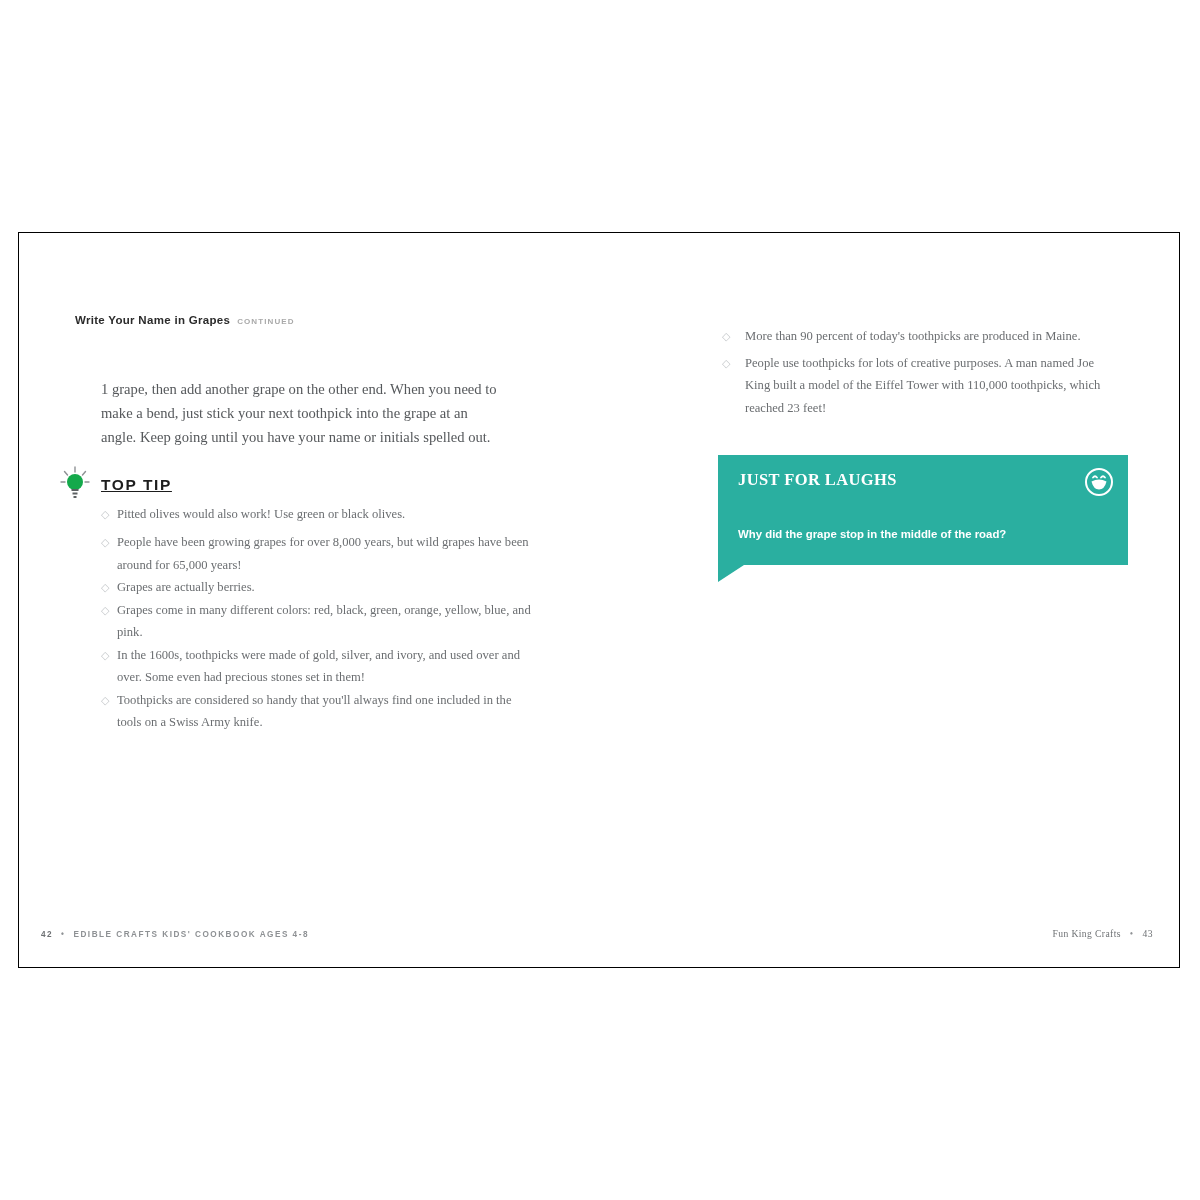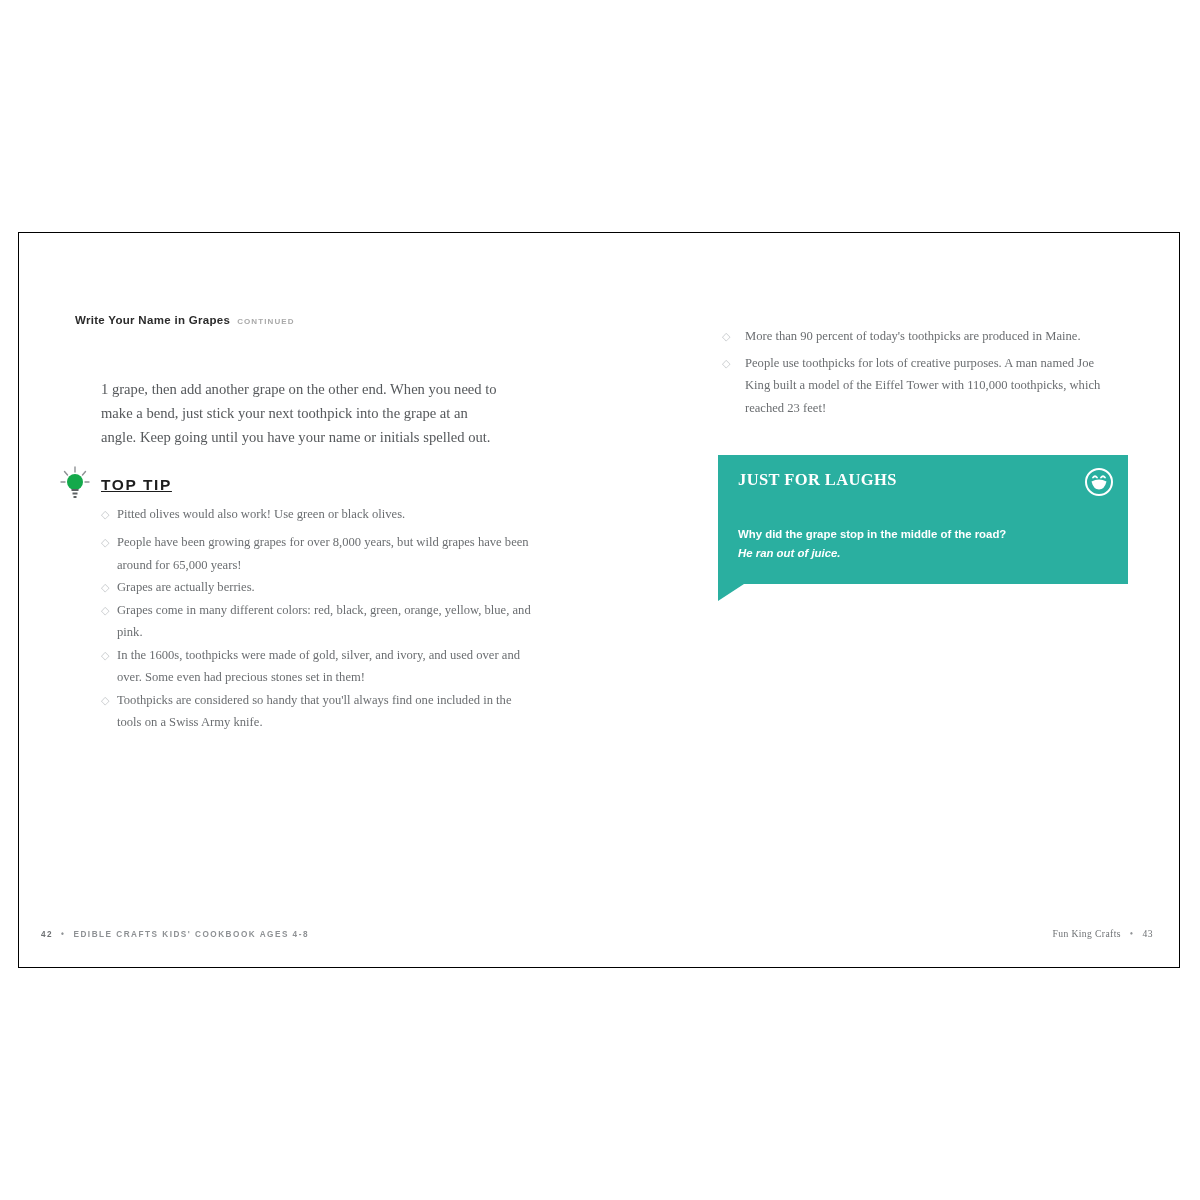--- a/index.html
+++ b/index.html
@@ -308,21 +308,20 @@
       <span class="callout-icon">
         <svg viewBox="0 0 30 30" width="30" height="30">
           <circle cx="15" cy="15" r="13" fill="none" stroke="#ffffff" stroke-width="2"></circle>
           <path d="M7.5 14.5 q7.5 -4 15 0 q-2 8 -7.5 8 q-5.5 0 -7.5 -8 z" fill="#ffffff"></path>
           <path d="M9 10.5 q2 -2.5 4 0" fill="none" stroke="#ffffff" stroke-width="1.8" stroke-linecap="round"></path>
           <path d="M17 10.5 q2 -2.5 4 0" fill="none" stroke="#ffffff" stroke-width="1.8" stroke-linecap="round"></path>
         </svg>
       </span>
       <div class="callout-title">JUST FOR LAUGHS</div>
       <div class="callout-question">Why did the grape stop in the middle of the road?</div>
-      <div class="callout-answer">He ran out of juice.</div>
     </div>
 
     <div class="footer" id="footer-right">
       <span>Fun King Crafts</span><span class="dot">•</span><span>43</span>
     </div>
   </div>
 
 </div>
 
 </body></html>

